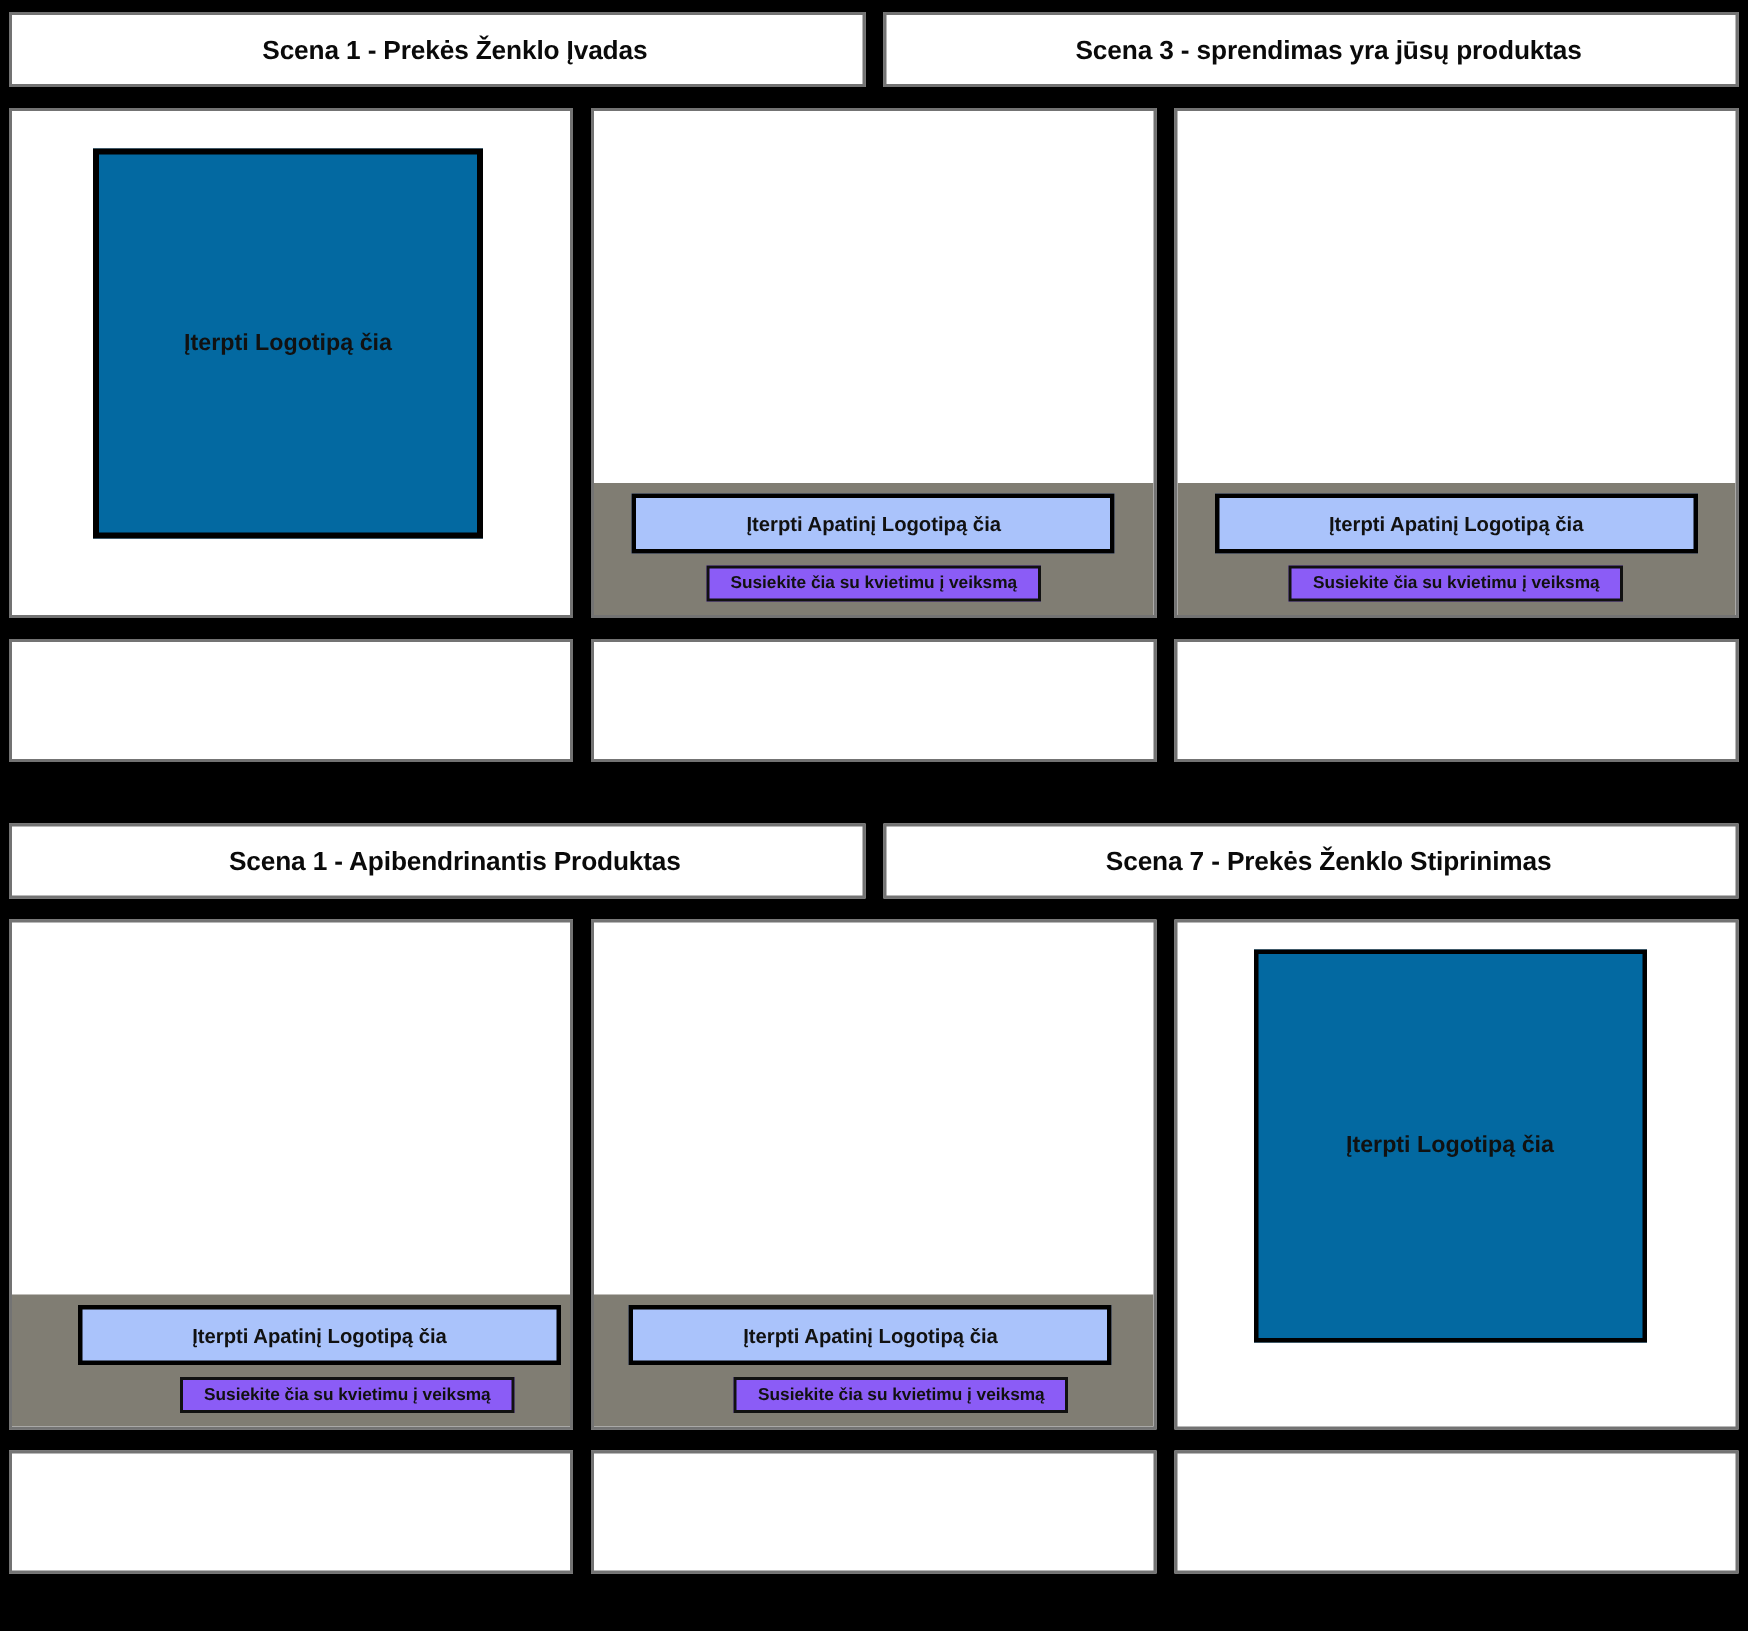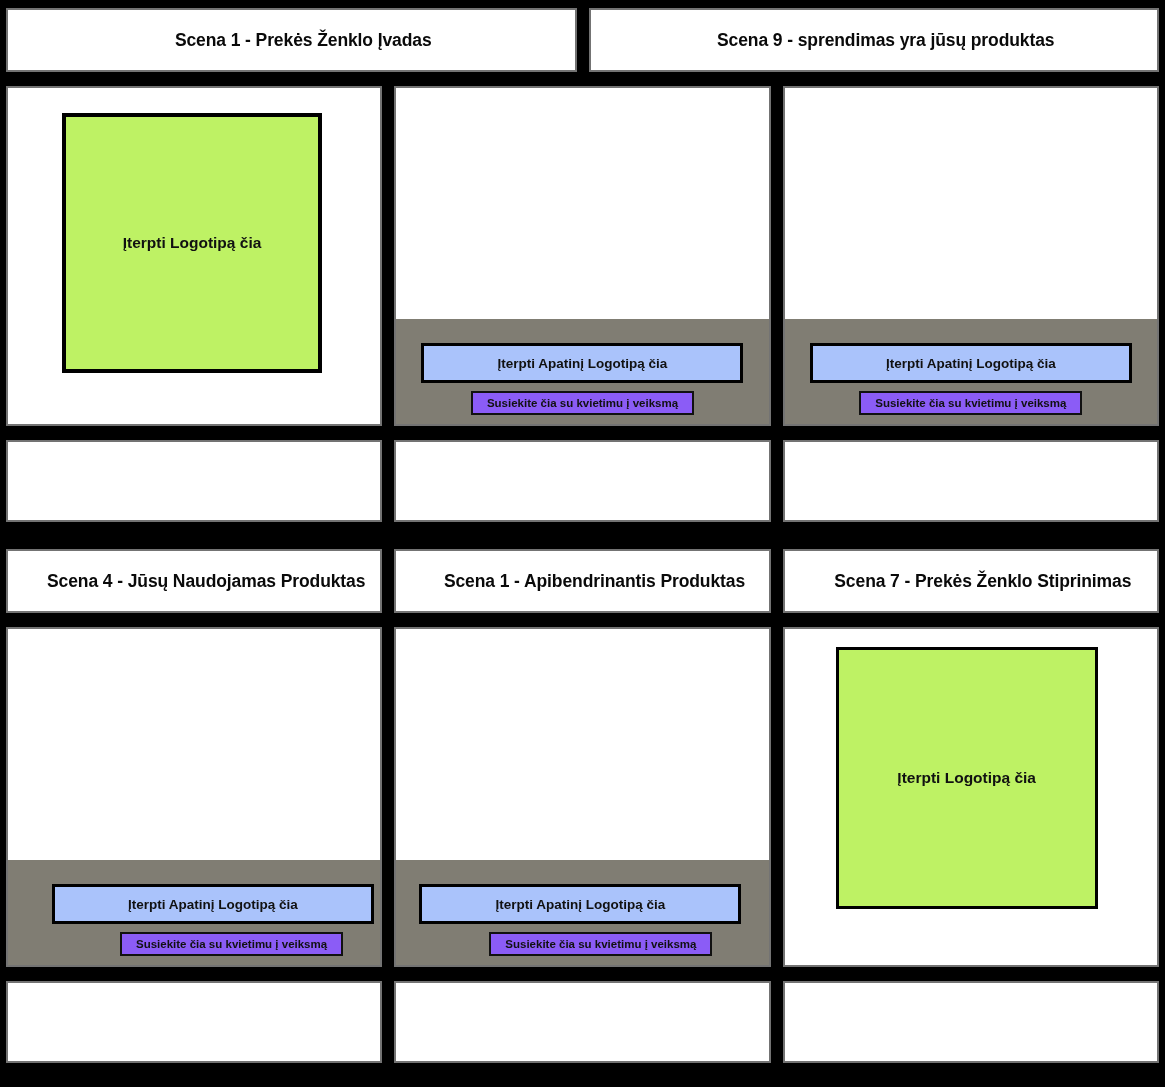--- a/index.html
+++ b/index.html
@@ -39,21 +39,21 @@
   .cell {
     box-sizing: border-box;
     background: #ffffff;
     border: 2px solid #737373;
     margin: 0 6px;
     flex: 1 1 0;
     position: relative;
   }
 
   .title-cell {
-    height: 64px;
+    height: 50px;
     display: flex;
     align-items: center;
     justify-content: center;
     text-align: center;
     padding-left: 24px;
   }
   .title-text {
     font-size: 17.5px;
     font-weight: bold;
     color: #0a0a0a;
@@ -71,21 +71,21 @@
 
   .caption-cell {
     height: 82px;
   }
 
   
   .logo-square {
     box-sizing: border-box;
     position: absolute;
     border: 4px solid #000000;
-    background: #bef264;
+    background: #0369a1;
     display: flex;
     align-items: center;
     justify-content: center;
   }
   .logo-square .logo-label {
     font-size: 15.5px;
     font-weight: bold;
     color: #111111;
     white-space: nowrap;
   }
@@ -104,21 +104,21 @@
     width: 262px;
     height: 262px;
     border-width: 3px;
   }
 
   
   .bottom-band {
     width: 100%;
     background: #807d73;
     box-sizing: border-box;
-    padding: 24px 0 9px 0;
+    padding: 7px 0 9px 0;
     display: flex;
     flex-direction: column;
     align-items: center;
   }
 
   .bottom-logo {
     box-sizing: border-box;
     background: #aac3fb;
     border: 3px solid #000000;
     height: 40px;
@@ -177,21 +177,21 @@
 
 <div class="board">
 
   <div class="section" id="section-a">
 
     <div class="section-row">
       <div class="cell title-cell">
         <span class="title-text">Scena 1 - Prekės Ženklo Įvadas</span>
       </div>
       <div class="cell title-cell">
-        <span class="title-text">Scena 9 - sprendimas yra jūsų produktas</span>
+        <span class="title-text">Scena 3 - sprendimas yra jūsų produktas</span>
       </div>
     </div>
 
     <div class="gap-sm"></div>
 
     <div class="section-row">
 
       <div class="cell scene-cell">
         <div class="logo-square logo-s1">
           <span class="logo-label">Įterpti Logotipą čia</span>
@@ -235,23 +235,20 @@
         <span></span>
       </div>
     </div>
 
   </div>
 
   <div class="section" id="section-b">
 
     <div class="section-row">
       <div class="cell title-cell">
-        <span class="title-text">Scena 4 - Jūsų Naudojamas Produktas</span>
-      </div>
-      <div class="cell title-cell">
         <span class="title-text">Scena 1 - Apibendrinantis Produktas</span>
       </div>
       <div class="cell title-cell">
         <span class="title-text">Scena 7 - Prekės Ženklo Stiprinimas</span>
       </div>
     </div>
 
     <div class="gap-sm"></div>
 
     <div class="section-row">

